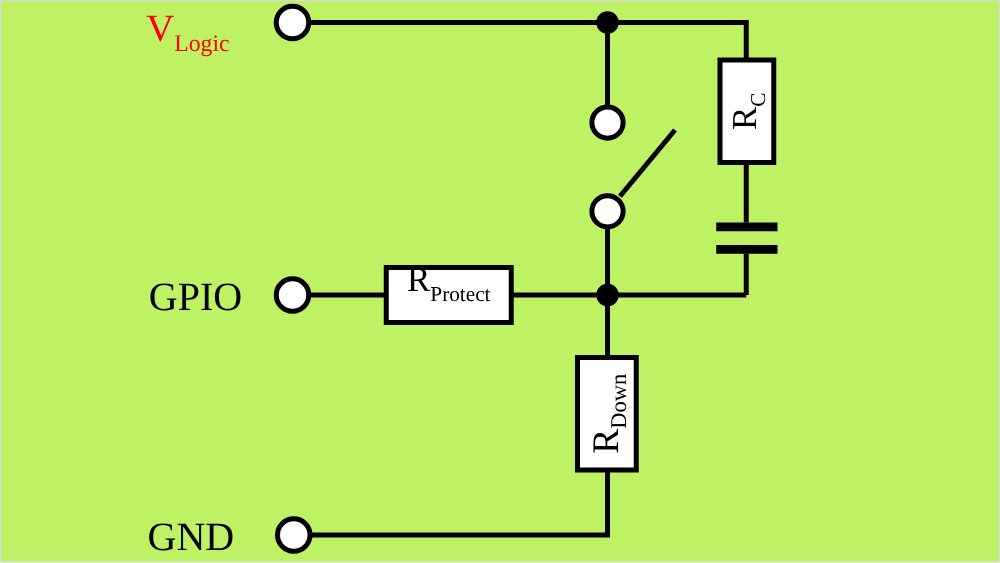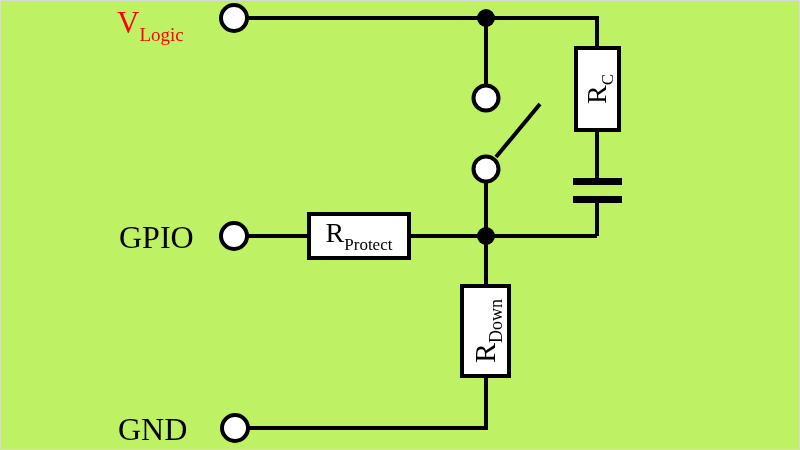--- a/index.html
+++ b/index.html
@@ -50,21 +50,21 @@
     left: 117px;
     top: 412px;
     font-size: 32px;
   }
   .rprotect-label {
     left: 308px;
     top: 213px;
     width: 100px;
     height: 44px;
     display: flex;
-    align-items: center;
+    align-items: flex-start;
     justify-content: center;
   }
   .rprotect-label .main { font-size: 28px; position: relative; top: -3px; }
   .rprotect-label .sub  { font-size: 17px; top: 5px; }
   .rotated-label {
     position: absolute;
     white-space: nowrap;
     line-height: 1;
     transform: translate(-50%, -50%) rotate(-90deg);
     transform-origin: center center;

